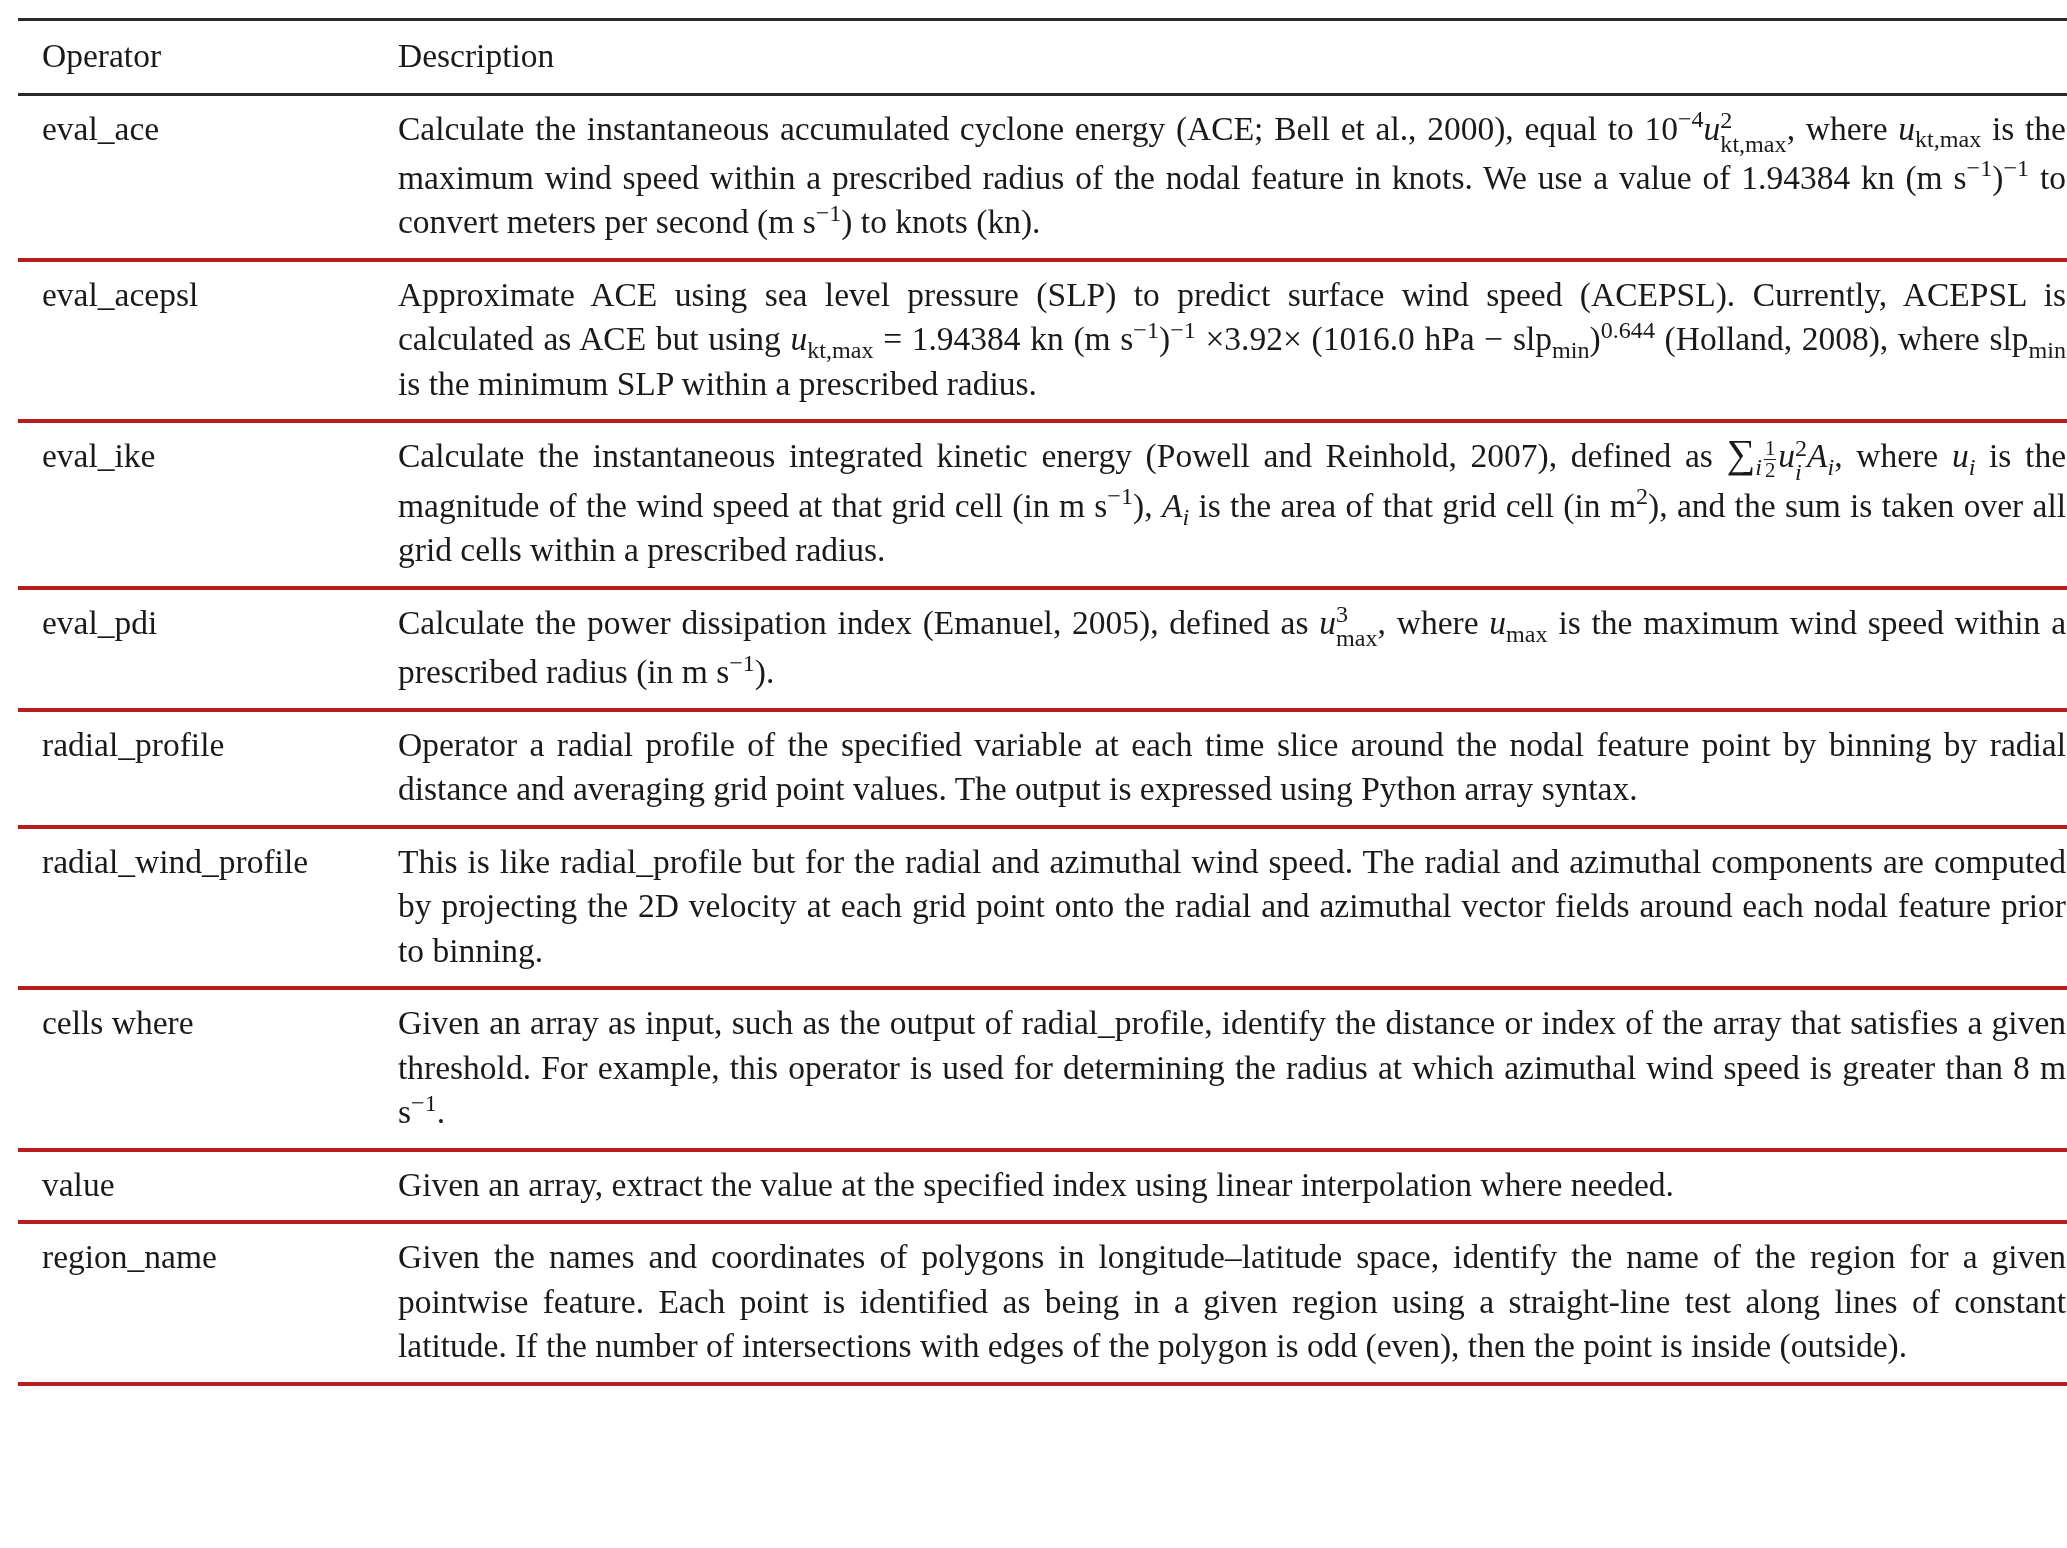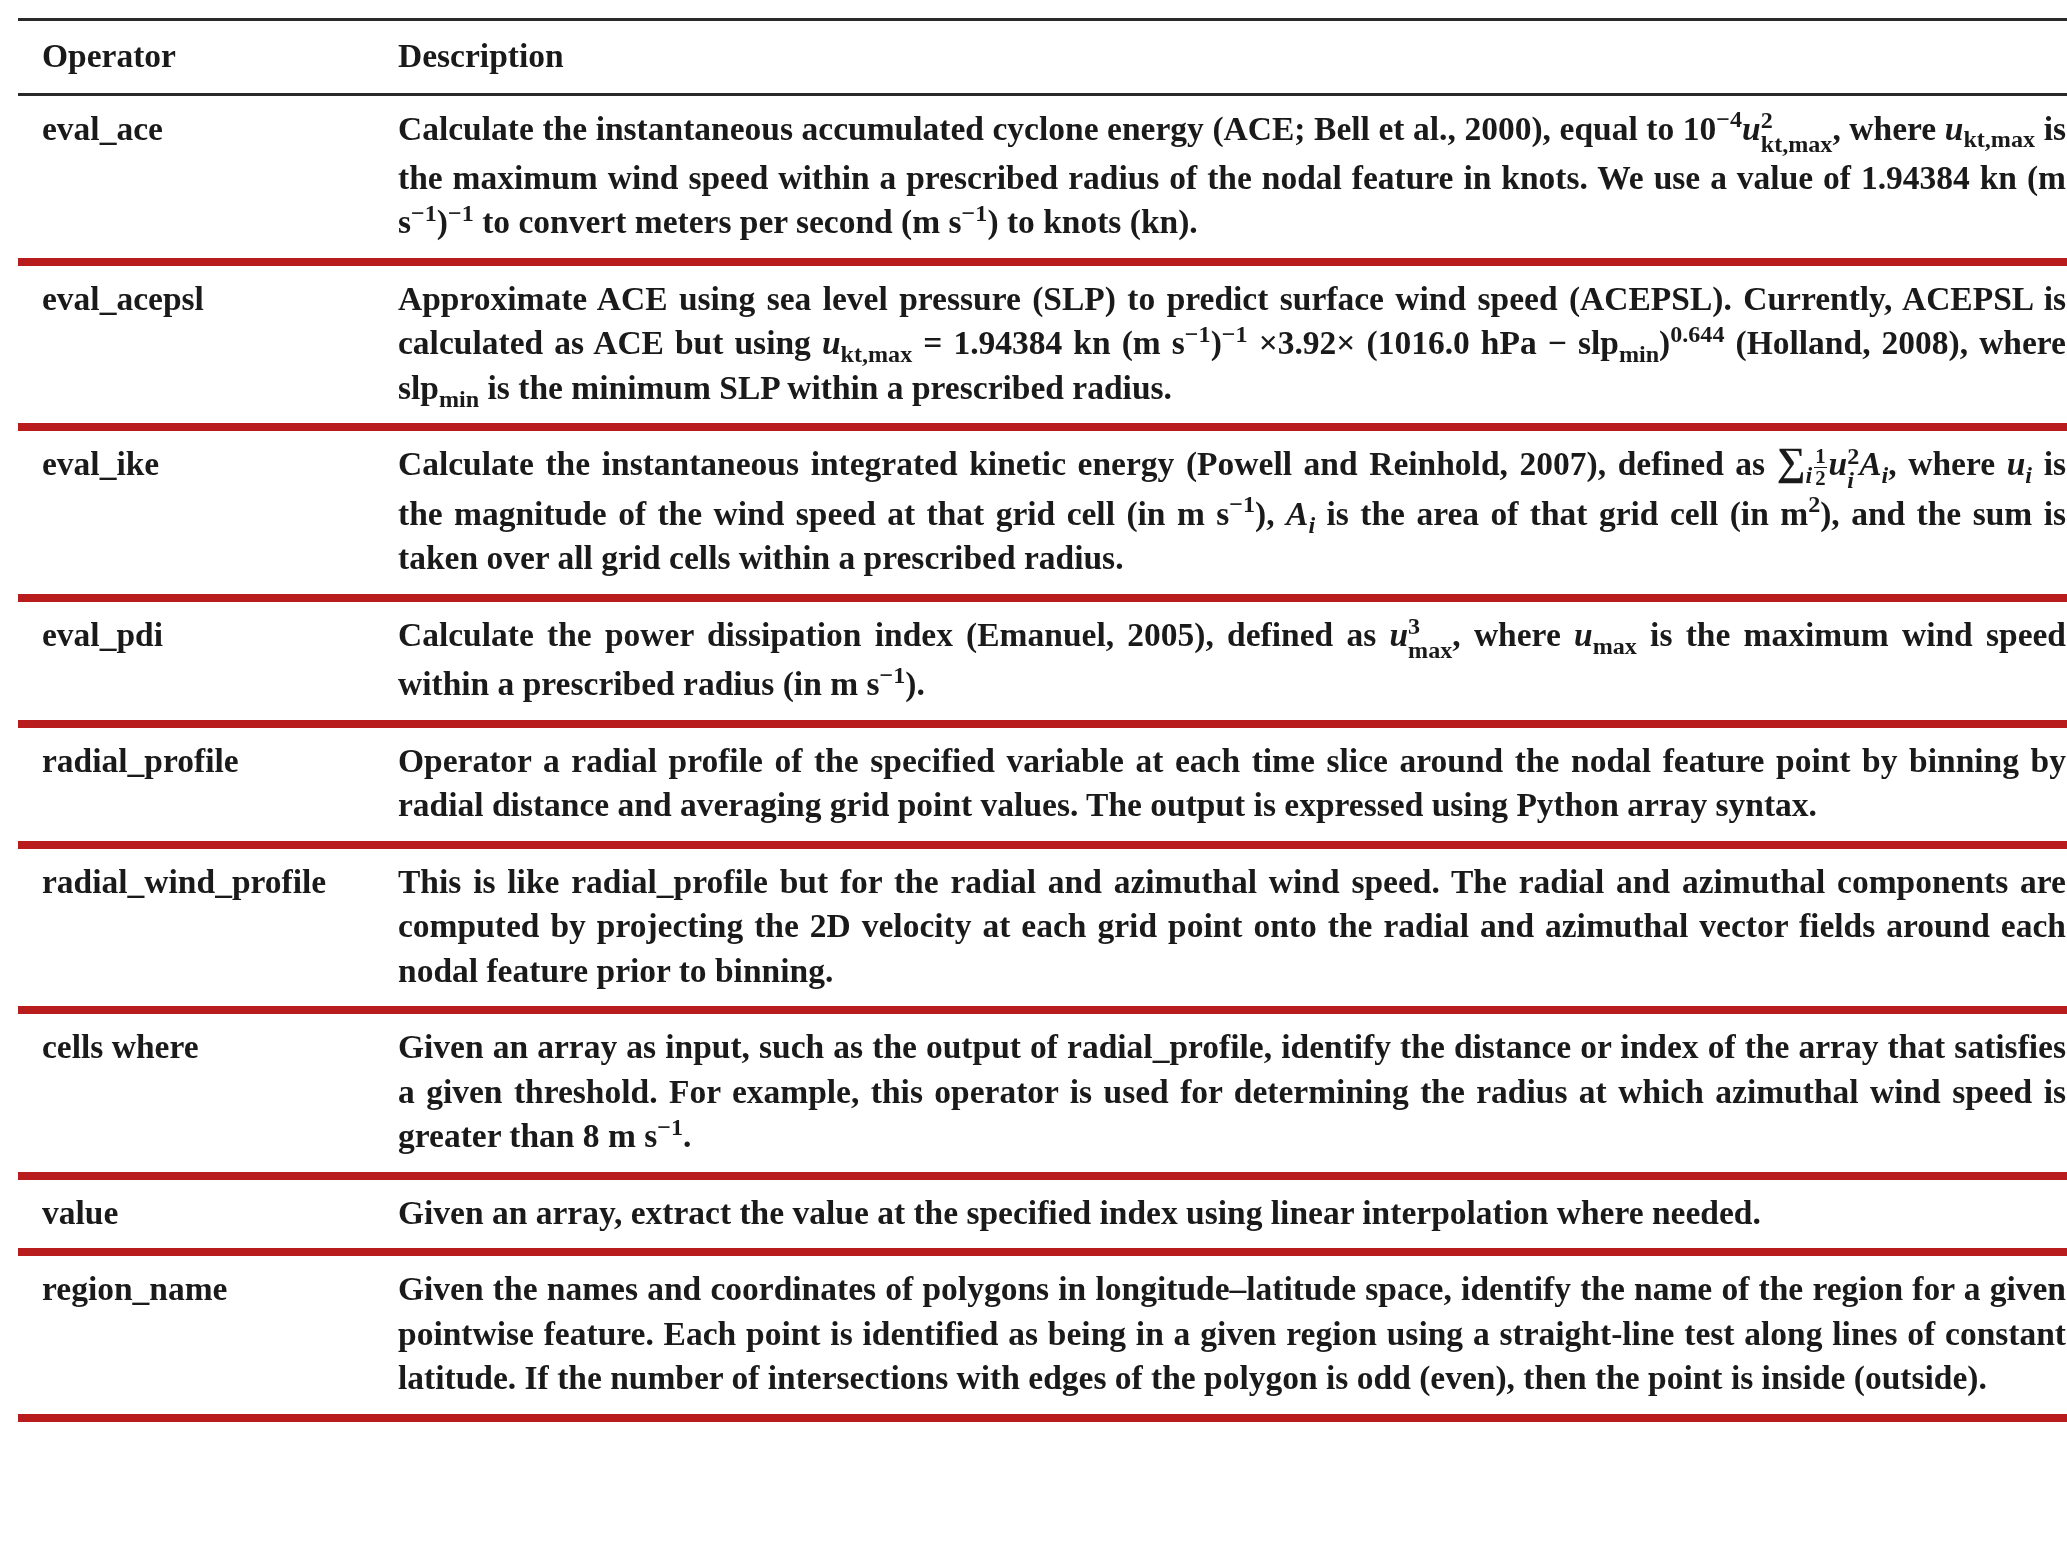--- a/index.html
+++ b/index.html
@@ -6,24 +6,24 @@
   body {
     width: 2067px; height: 1548px; overflow: hidden;
     font-family: "Liberation Serif", "DejaVu Serif", serif;
     color: #1a1a1a;
   }
   .table-wrap { position: absolute; left: 18px; top: 18px; width: 2050px; }
   table { border-collapse: collapse; width: 2050px; table-layout: fixed; }
   col.c1 { width: 380px; }
   col.c2 { width: 1670px; }
   thead tr { border-top: 3px solid #2a2a2a; border-bottom: 3px solid #2a2a2a; }
-  tbody tr { border-bottom: 8px solid #b91c1c; }
+  tbody tr { border-bottom: 4px solid #b91c1c; }
   th, td {
     text-align: left; vertical-align: top;
-    font-weight: bold; font-size: 33.5px; line-height: 44.5px;
+    font-weight: normal; font-size: 33.5px; line-height: 44.5px;
   }
   th { padding: 13px 0 14px 24px; }
   td { padding: 11px 0 13px 24px; }
   td.desc, th.desc { padding-left: 0; padding-right: 2px; text-align: justify; }
   .it { font-style: italic; }
   sup, sub { font-size: 72%; line-height: 0; position: relative; vertical-align: baseline; }
   sup { top: -0.52em; }
   sub { top: 0.32em; }
   .frac { display: inline-block; vertical-align: middle; text-align: center; font-size: 62%; line-height: 1.0; margin: 0 2px; }
   .frac .num { display: block; border-bottom: 1.5px solid #1a1a1a; padding: 0 1px; }

